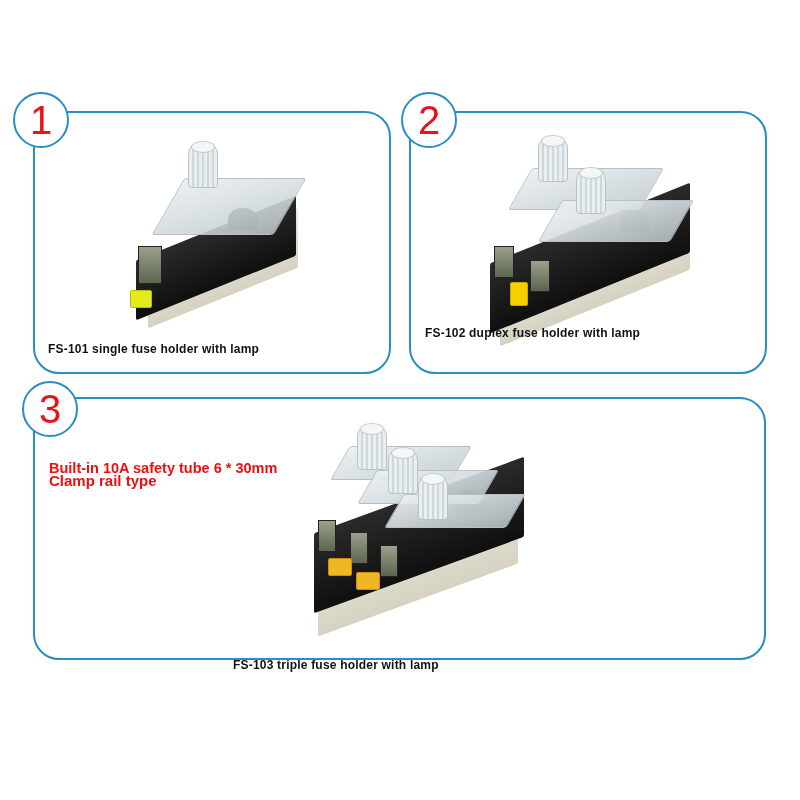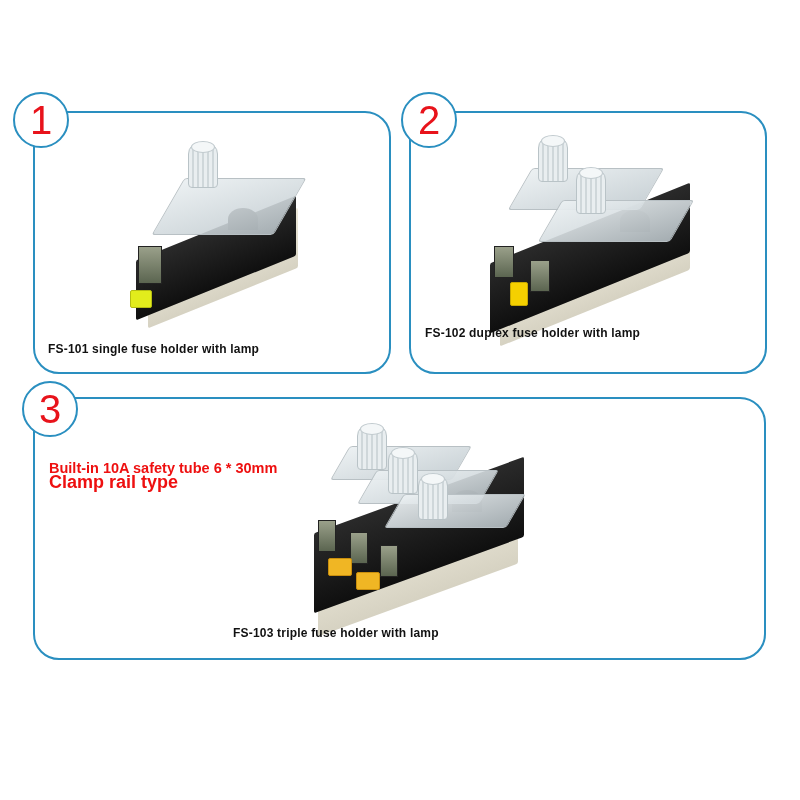--- a/index.html
+++ b/index.html
@@ -52,32 +52,32 @@
   <div class="lamp" style="left:86px;top:40px;"></div>
   <div class="clip" style="left:20px;top:154px;width:16px;height:22px;background:#f5d000;border-color:#c7a800;"></div>
 </div>
 
 <div class="caption" style="left:425px;top:326px;">FS-102 duplex fuse holder with lamp</div>
 
 <div class="panel" style="left:33px;top:397px;width:733px;height:263px;"></div>
 <div class="badge" style="left:22px;top:381px;">3</div>
 
 <div class="red" style="left:49px;top:460px;">Built-in 10A safety tube 6 * 30mm</div>
-<div class="red" style="left:49px;top:472px;font-size:18px;">Clamp rail type</div>
+<div class="red" style="left:49px;top:472px;font-size:15px;">Clamp rail type</div>
 
 <div class="product" style="left:312px;top:420px;width:215px;height:200px;">
   <div class="base" style="left:6px;top:100px;width:200px;height:80px;transform:skewY(-20deg);"></div>
   <div class="body-black" style="left:2px;top:75px;width:210px;height:80px;transform:skewY(-20deg);"></div>
   <div class="terminal" style="left:6px;top:100px;width:16px;height:30px;"></div>
   <div class="terminal" style="left:38px;top:112px;width:16px;height:30px;"></div>
   <div class="terminal" style="left:68px;top:125px;width:16px;height:30px;"></div>
   <div class="hole" style="left:140px;top:70px;width:30px;height:22px;"></div>
   <div class="cover" style="left:28px;top:26px;width:120px;height:32px;"></div>
   <div class="cover" style="left:55px;top:50px;width:120px;height:32px;"></div>
   <div class="cover" style="left:82px;top:74px;width:120px;height:32px;"></div>
   <div class="lamp" style="left:45px;top:4px;"></div>
   <div class="lamp" style="left:76px;top:28px;"></div>
   <div class="lamp" style="left:106px;top:54px;"></div>
   <div class="clip" style="left:16px;top:138px;width:22px;height:16px;"></div>
   <div class="clip" style="left:44px;top:152px;width:22px;height:16px;"></div>
 </div>
 
-<div class="caption" style="left:233px;top:626px;">FS-103 triple fuse holder with lamp</div>
+<div class="caption" style="left:233px;top:658px;">FS-103 triple fuse holder with lamp</div>
 
 </body></html>

